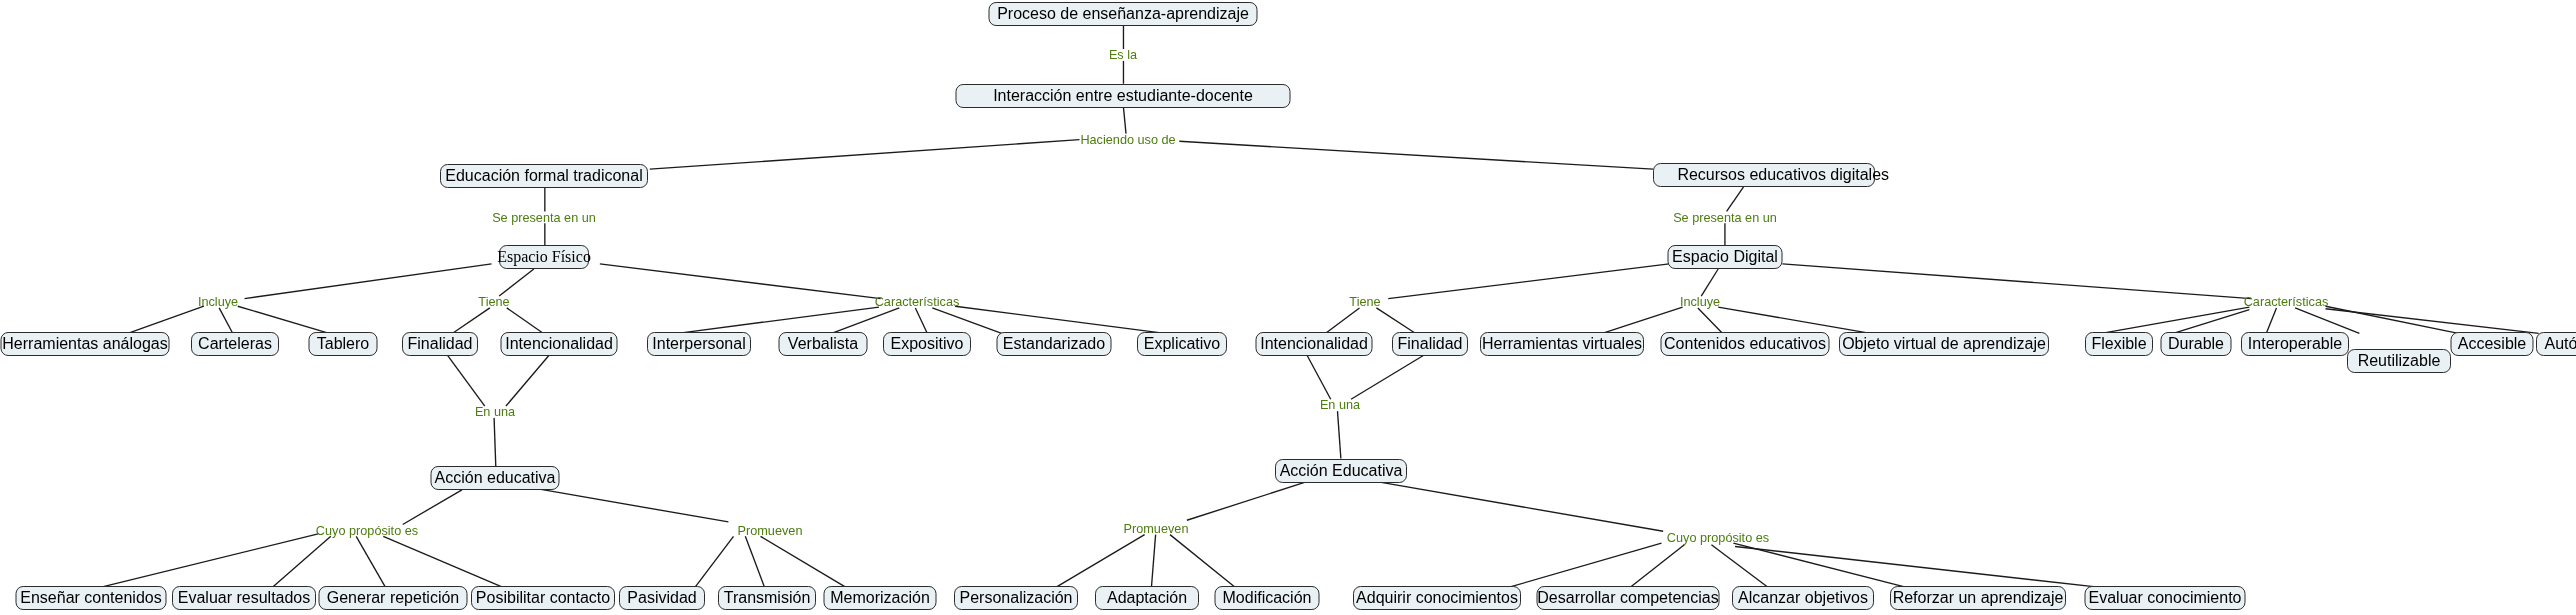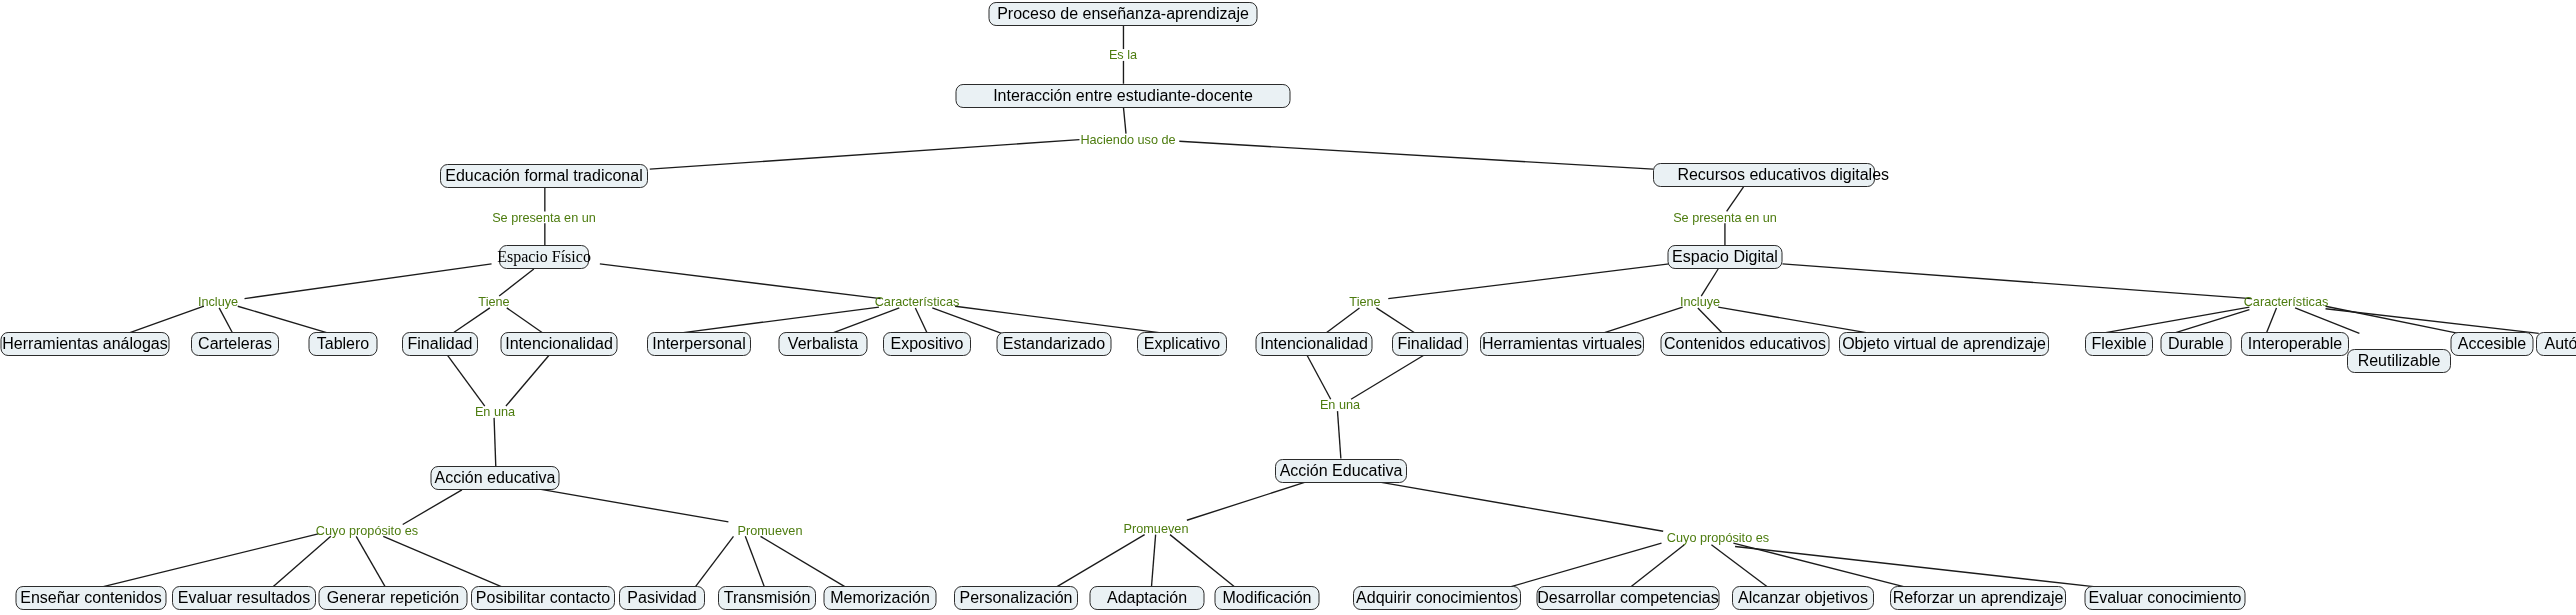--- a/index.html
+++ b/index.html
@@ -172,21 +172,21 @@
       <div class="node" style="left: 495px; top: 478px; width: 129px;">Acción educativa</div>
       <div class="node" style="left: 1341px; top: 471px; width: 132px;">Acción Educativa</div>
       <div class="node" style="left: 91px; top: 598px; width: 151px;">Enseñar contenidos</div>
       <div class="node" style="left: 244px; top: 598px; width: 144px;">Evaluar resultados</div>
       <div class="node" style="left: 393px; top: 598px; width: 149px;">Generar repetición</div>
       <div class="node" style="left: 543px; top: 598px; width: 144px;">Posibilitar contacto</div>
       <div class="node" style="left: 662px; top: 598px; width: 86px;">Pasividad</div>
       <div class="node" style="left: 767px; top: 598px; width: 98px; text-align: center;">Transmisión</div>
       <div class="node" style="left: 880px; top: 598px; width: 113px;">Memorización</div>
       <div class="node" style="left: 1016px; top: 598px; width: 124px;">Personalización</div>
-      <div class="node" style="left: 1147px; top: 598px; width: 115px;">Adaptación</div>
+      <div class="node" style="left: 1147px; top: 598px; width: 104px;">Adaptación</div>
       <div class="node" style="left: 1267px; top: 598px; width: 105px;">Modificación</div>
       <div class="node" style="left: 1437px; top: 598px; width: 168px;">Adquirir conocimientos</div>
       <div class="node" style="left: 1628px; top: 598px; width: 183px;">Desarrollar competencias</div>
       <div class="node" style="left: 1803px; top: 598px; width: 142px;">Alcanzar objetivos</div>
       <div class="node" style="left: 1978px; top: 598px; width: 176px;">Reforzar un aprendizaje</div>
       <div class="node" style="left: 2165px; top: 598px; width: 161px;">Evaluar conocimiento</div>
     </div>
 </div>
 
 

